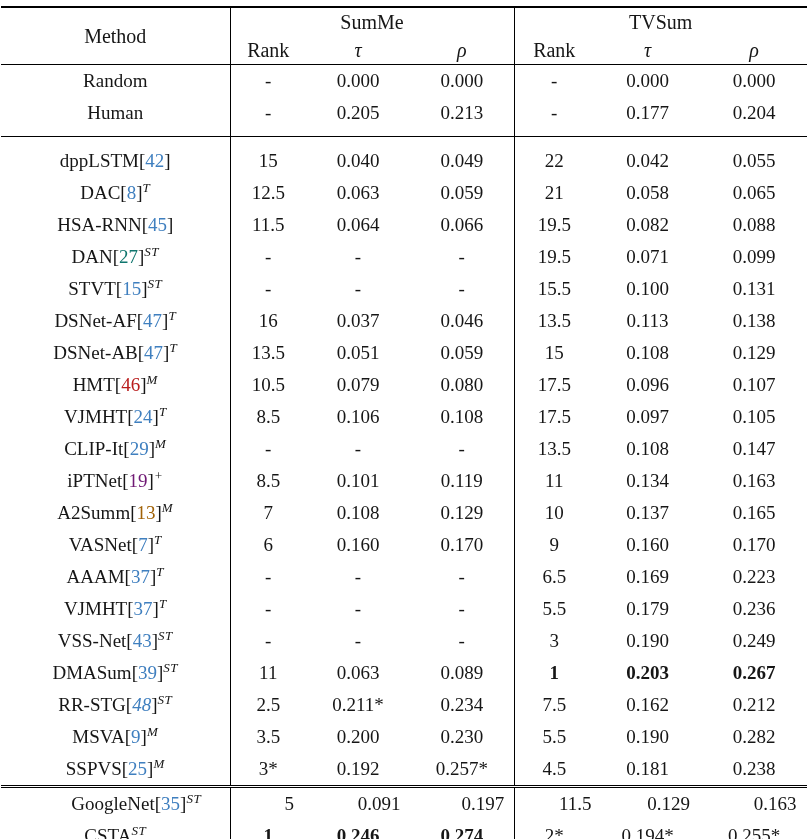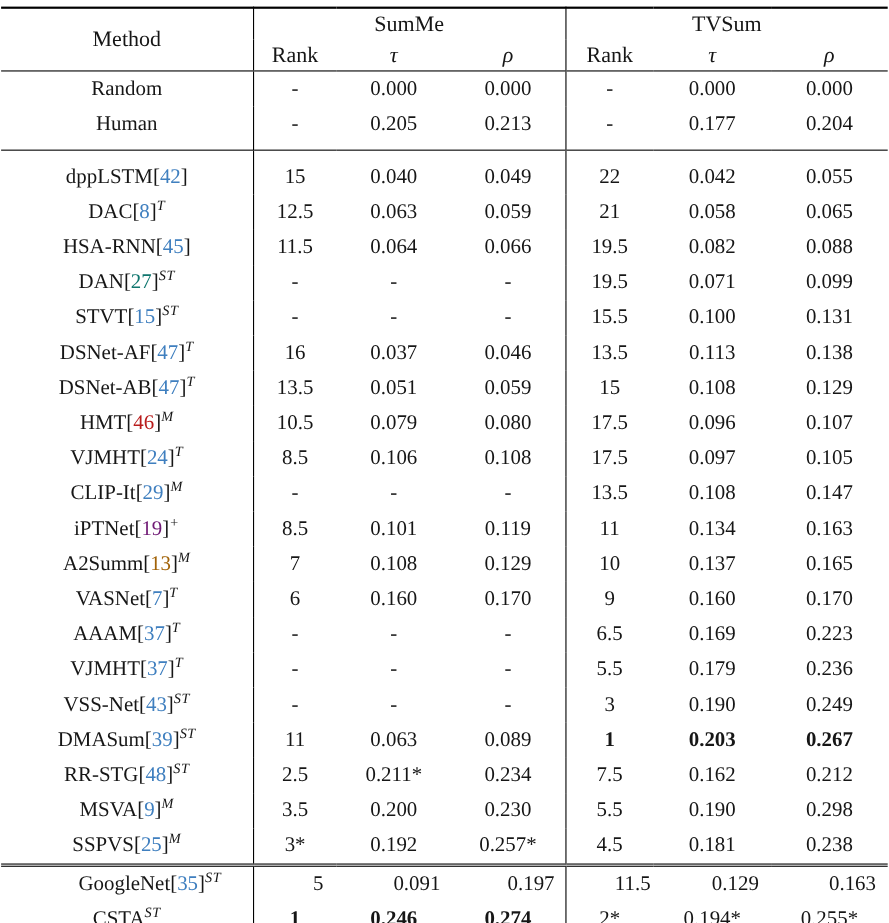--- a/index.html
+++ b/index.html
@@ -249,36 +249,36 @@
         <tr>
           <td><span>DMASum</span>[<span class="cite" style="color: rgb(63, 127, 191);">39</span>]<sup class="msup">ST</sup></td>
           <td>11</td>
           <td>0.063</td>
           <td>0.089</td>
           <td class="bold">1</td>
           <td class="bold">0.203</td>
           <td class="bold">0.267</td>
         </tr>
         <tr>
-          <td><span>RR-STG</span>[<span class="cite" style="color: rgb(63, 127, 191);">48</span>]<sup class="msup">ST</sup></td>
+          <td><span>RR-STG</span>[<span class="cite" style="color: rgb(63, 127, 191); font-style: italic;">48</span>]<sup class="msup">ST</sup></td>
           <td>2.5</td>
           <td>0.211*</td>
           <td>0.234</td>
           <td>7.5</td>
           <td>0.162</td>
           <td>0.212</td>
         </tr>
         <tr>
           <td><span>MSVA</span>[<span class="cite" style="color: rgb(63, 127, 191);">9</span>]<sup class="msup">M</sup></td>
           <td>3.5</td>
           <td>0.200</td>
           <td>0.230</td>
           <td>5.5</td>
           <td>0.190</td>
-          <td>0.298</td>
+          <td>0.282</td>
         </tr>
         <tr class="sec-1-last">
           <td><span>SSPVS</span>[<span class="cite" style="color: rgb(63, 127, 191);">25</span>]<sup class="msup">M</sup></td>
           <td>3*</td>
           <td>0.192</td>
           <td>0.257*</td>
           <td>4.5</td>
           <td>0.181</td>
           <td>0.238</td>
         </tr>

